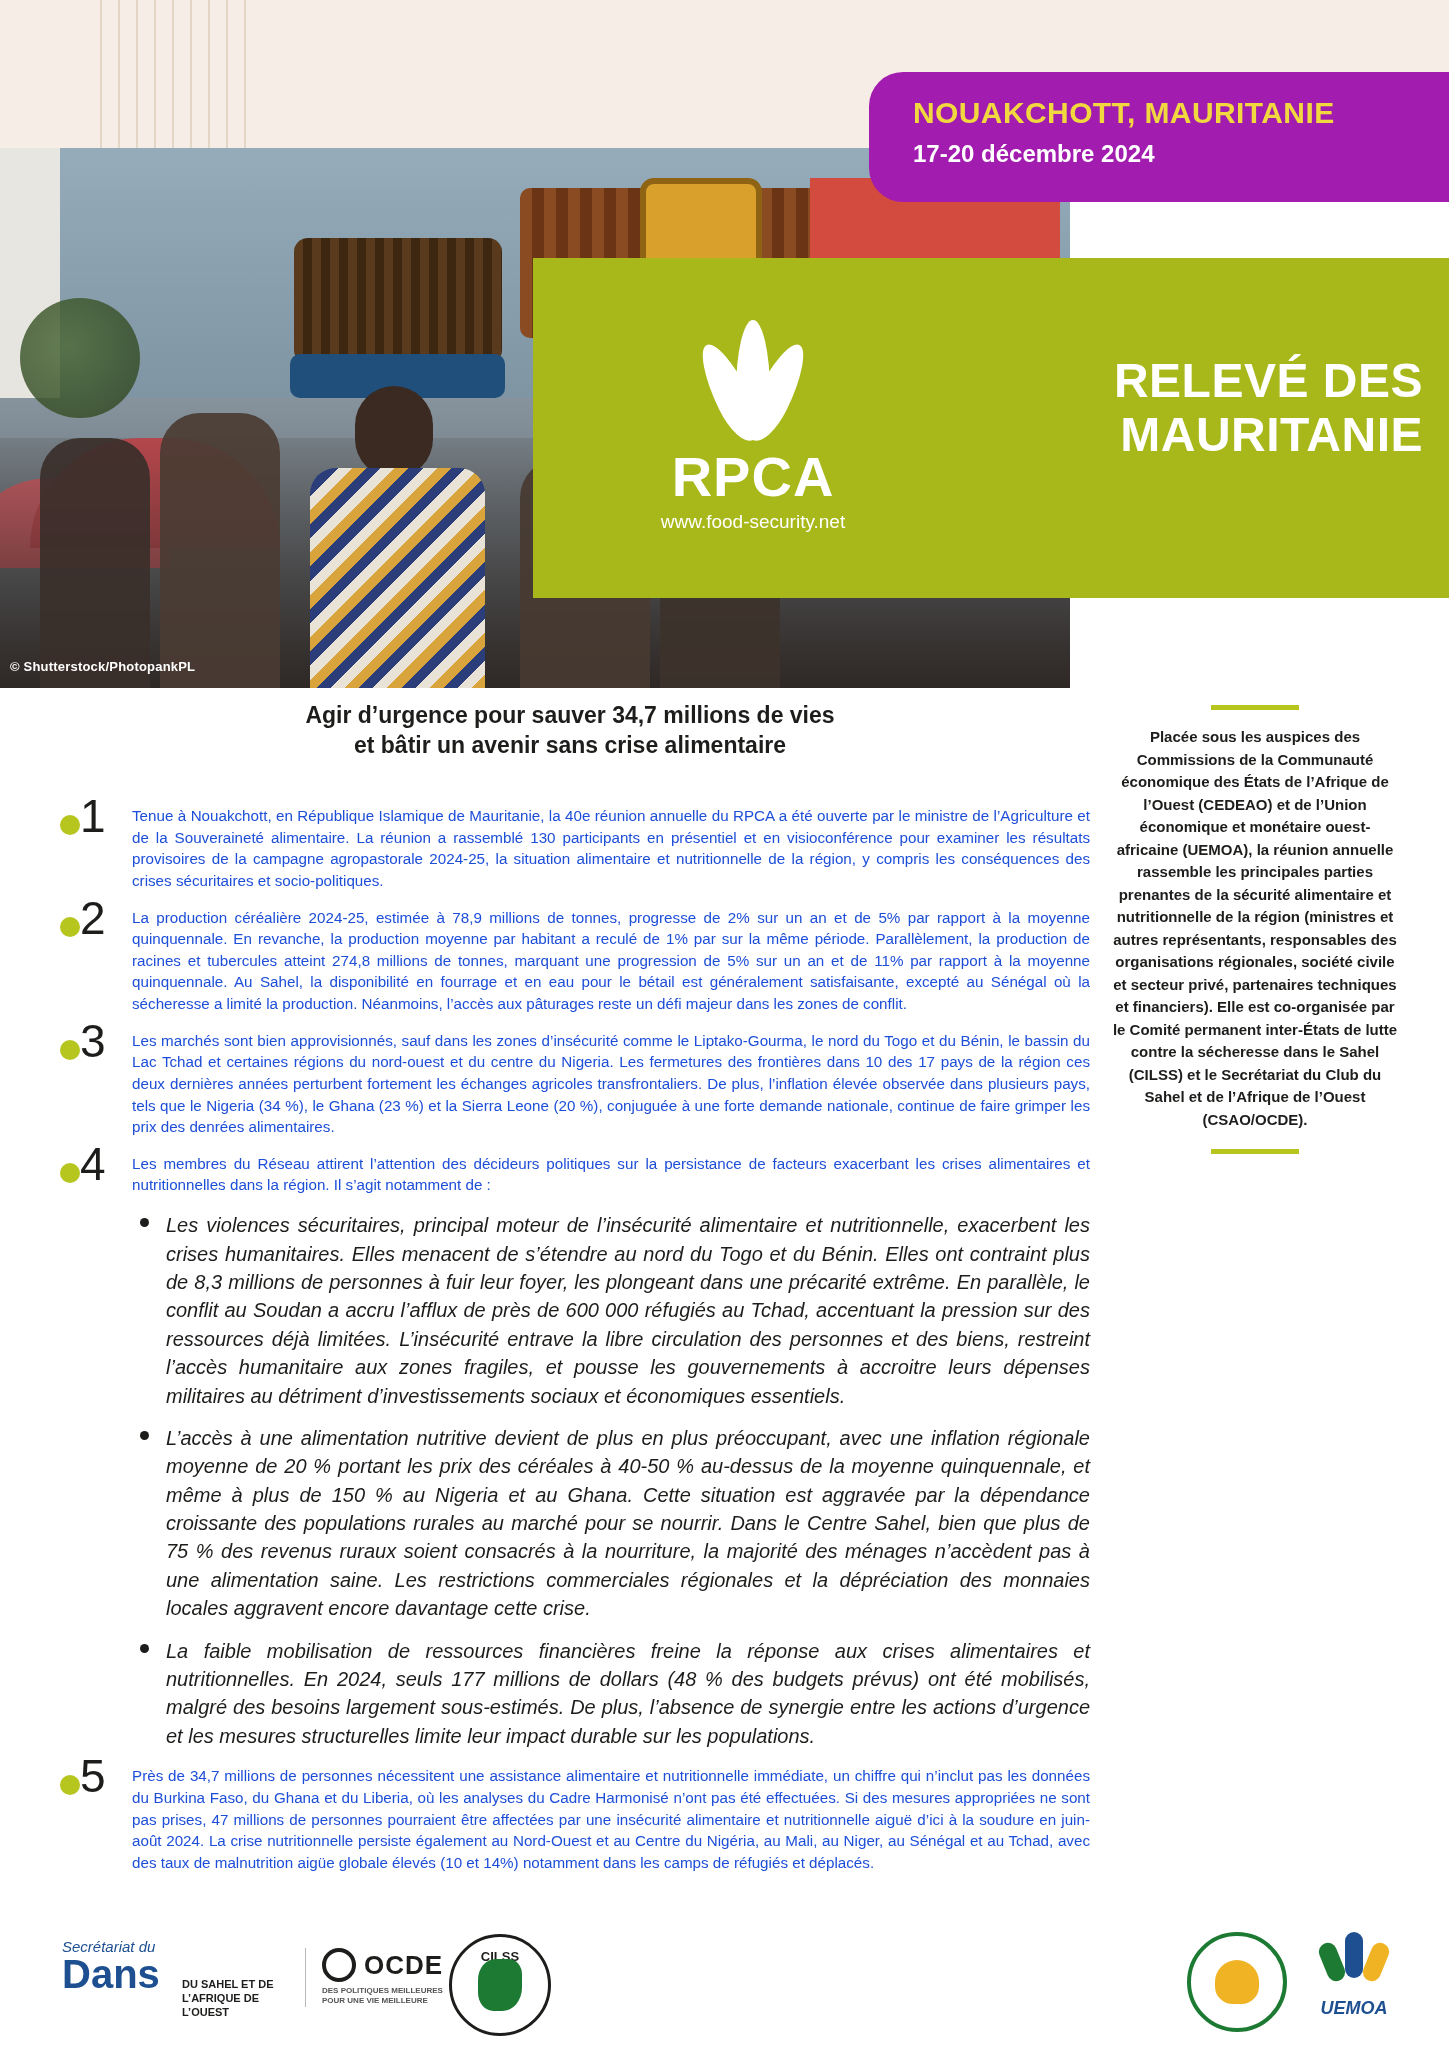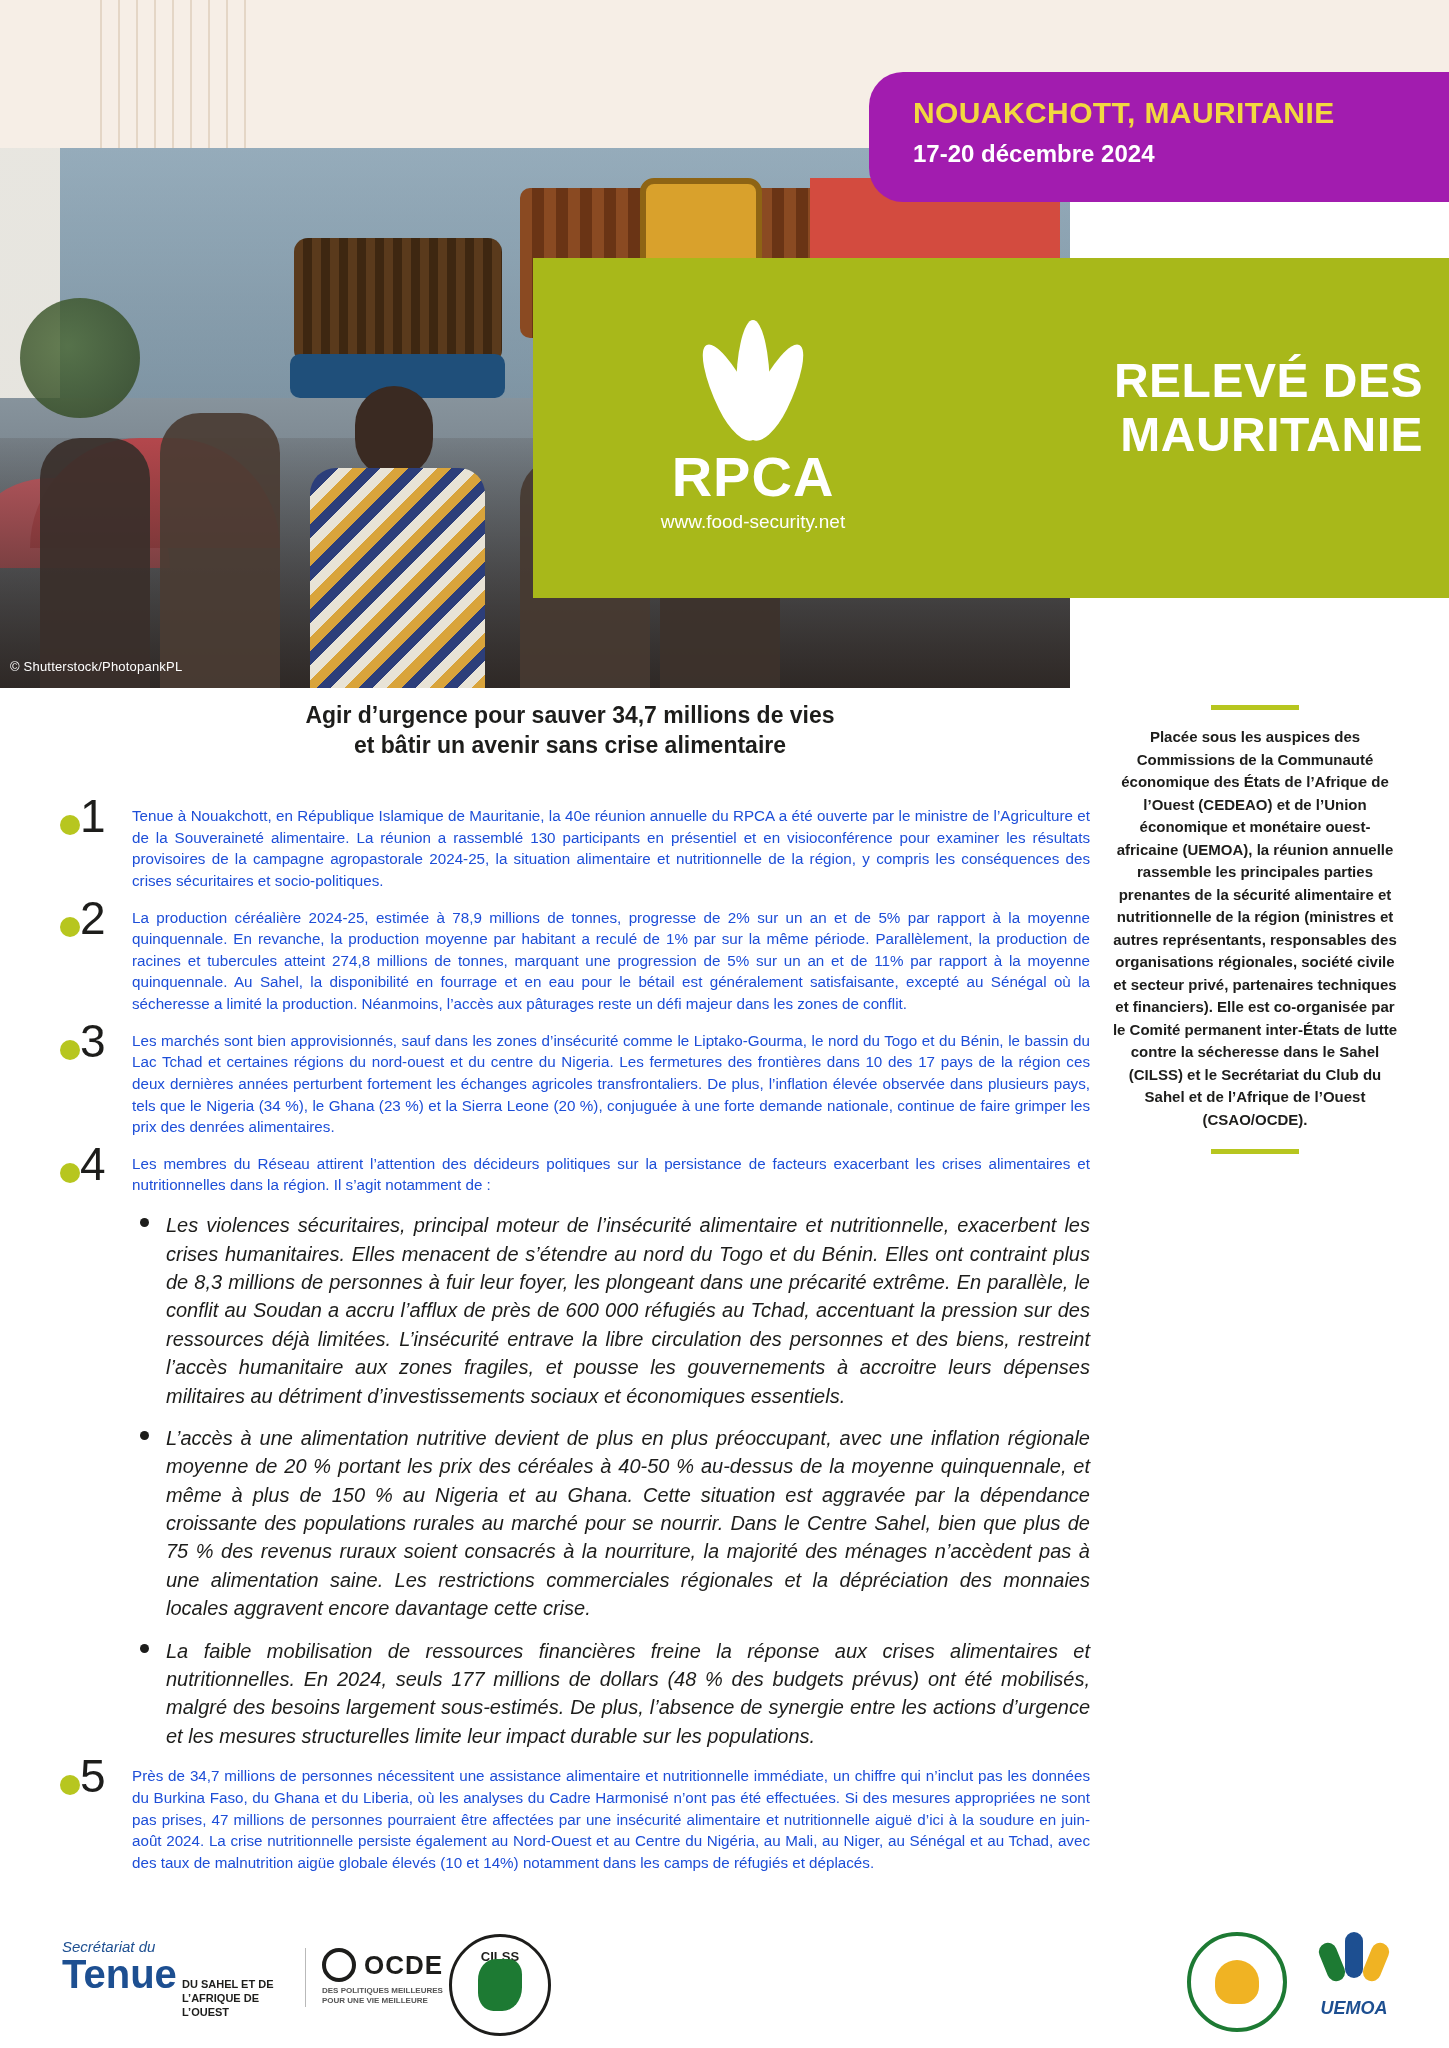--- a/index.html
+++ b/index.html
@@ -36,21 +36,21 @@
   .hero .woman .body{position:absolute;left:10px;top:200px;width:175px;height:230px;border-radius:26px 26px 0 0;
       background:repeating-linear-gradient(135deg,#d9a43b 0 10px,#2c3e7a 10px 20px,#e8e3d6 20px 30px);}
   .hero .basin{position:absolute;left:-10px;top:86px;width:215px;height:44px;border-radius:10px;background:#1f4f7a;}
   .hero .goods{position:absolute;left:-6px;top:-30px;width:208px;height:126px;border-radius:14px;
       background:repeating-linear-gradient(90deg,#5a3a1c 0 9px,#3e2711 9px 18px);}
   .hero .tray{position:absolute;left:520px;top:40px;width:320px;height:150px;border-radius:10px;
       background:repeating-linear-gradient(90deg,#8a4a22 0 12px,#6a3415 12px 24px);}
   .hero .jar{position:absolute;left:640px;top:30px;width:110px;height:110px;border-radius:14px;background:#d9a12c;border:6px solid #8e6414;}
   .hero .sign{position:absolute;left:810px;top:30px;width:250px;height:130px;background:#d34b3f;}
   .hero .sign2{position:absolute;left:830px;top:150px;width:210px;height:50px;background:#e9e2d2;}
-  .hero .credit{position:absolute;left:10px;bottom:14px;font-size:13px;color:#ffffff;font-weight:400;letter-spacing:.2px;}
+  .hero .credit{position:absolute;left:10px;bottom:14px;font-size:13px;color:#ffffff;font-weight:700;letter-spacing:.2px;}
 
   
   .ribbon{position:absolute;right:0;top:72px;width:580px;height:130px;background:#a21caf;border-radius:34px 0 0 34px;}
   .ribbon .city{position:absolute;left:44px;top:24px;color:#f2d83f;font-size:30px;font-weight:700;letter-spacing:.4px;}
   .ribbon .dates{position:absolute;left:44px;top:68px;color:#ffffff;font-size:24px;font-weight:700;}
 
   
   .olive{position:absolute;left:533px;top:258px;width:916px;height:340px;background:#a8b81a;}
   .olive .logo{position:absolute;left:75px;top:32px;width:290px;height:250px;text-align:center;}
   .olive .logo .mark{position:relative;height:150px;}
@@ -217,21 +217,21 @@
 
   <div class="side">
     <div class="rule"></div>
     <p>Placée sous les auspices des Commissions de la Communauté économique des États de l’Afrique de l’Ouest (CEDEAO) et de l’Union économique et monétaire ouest-africaine (UEMOA), la réunion annuelle rassemble les principales parties prenantes de la sécurité alimentaire et nutritionnelle de la région (ministres et autres représentants, responsables des organisations régionales, société civile et secteur privé, partenaires techniques et financiers). Elle est co-organisée par le Comité permanent inter-États de lutte contre la sécheresse dans le Sahel (CILSS) et le Secrétariat du Club du Sahel et de l’Afrique de l’Ouest (CSAO/OCDE).</p>
     <div class="rule bottom"></div>
   </div>
 
   <div class="footer">
     <div class="logo-club">
       <div class="l1">Secrétariat du</div>
-      <div class="l2">Tenue</div>
+      <div class="l2">Dans</div>
       <div class="l3" style="white-space:pre-line;">DU SAHEL ET DE
 L’AFRIQUE DE L’OUEST</div>
     </div>
     <div class="logo-ocde">
       <div class="row">
         <span class="circ"></span>
         <span class="nm">OCDE</span>
       </div>
       <div class="sub" style="white-space:pre-line;">DES POLITIQUES MEILLEURES
 POUR UNE VIE MEILLEURE</div>

